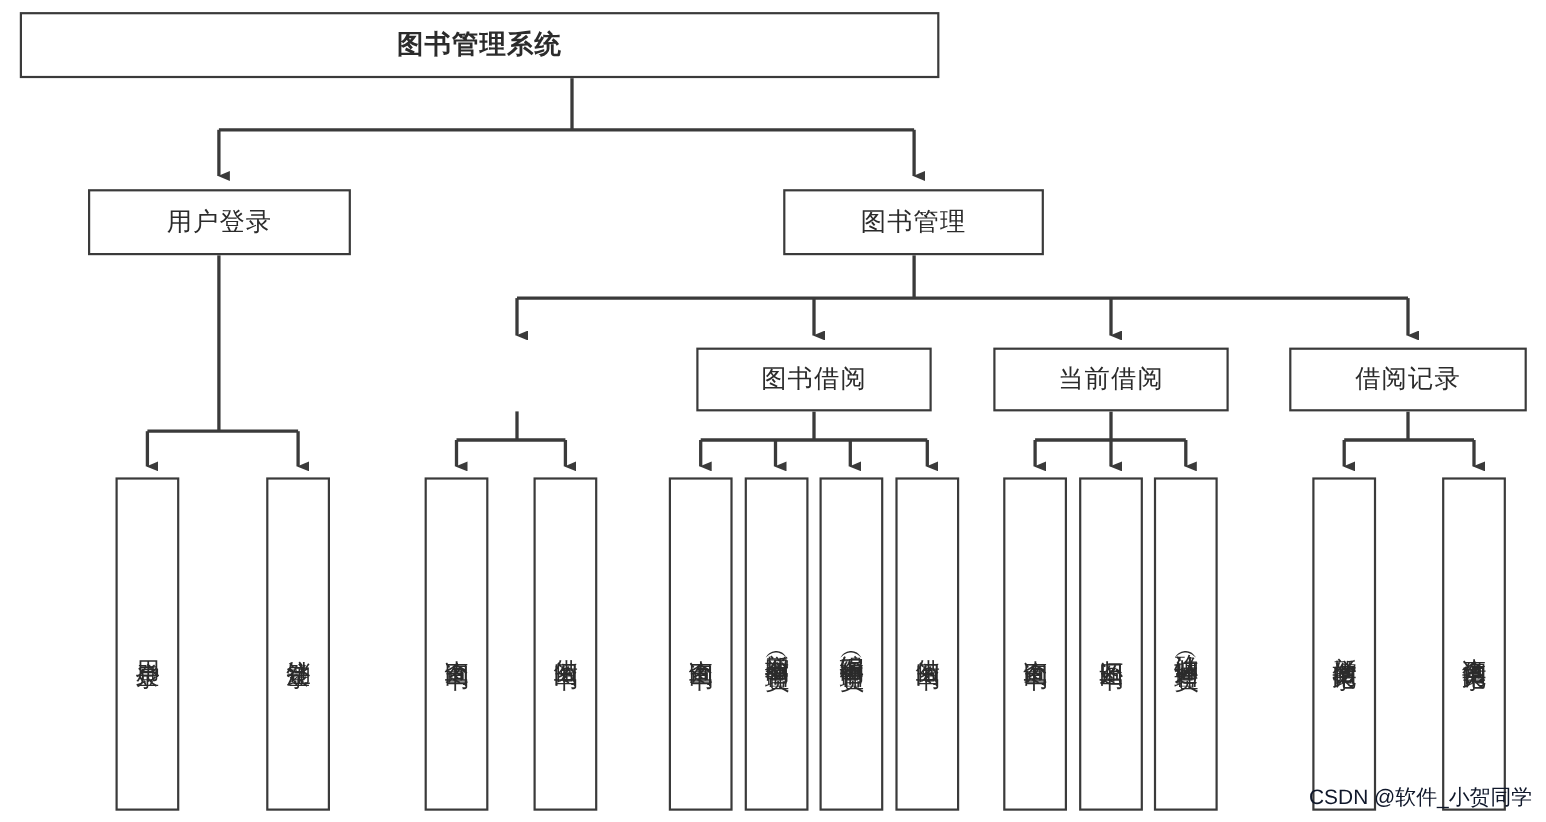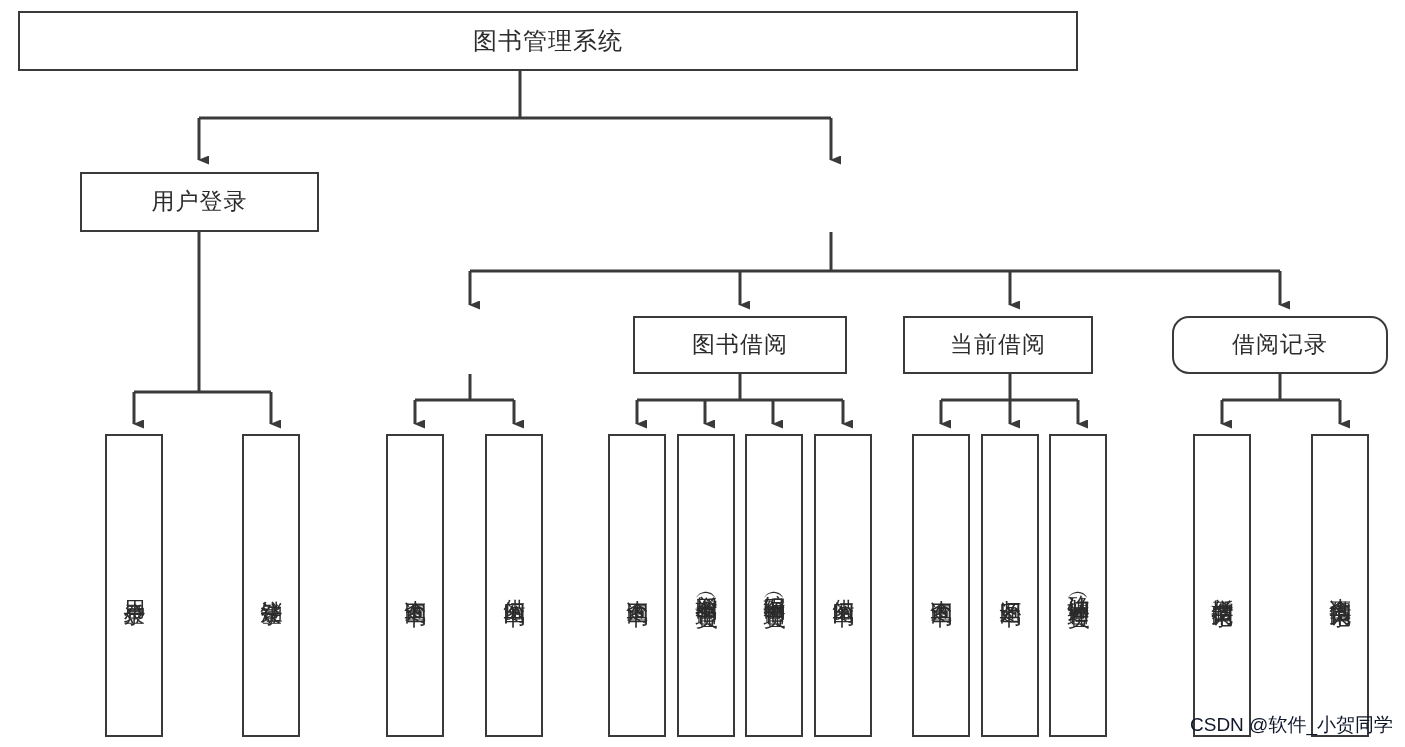--- a/index.html
+++ b/index.html
@@ -129,39 +129,42 @@
     </g>
 
     <g stroke="#3a3a3a" stroke-width="3" fill="none">
       <path d="M1280,374 L1280,400"></path>
       <path d="M1222,400 L1340,400"></path>
       <path d="M1222,400 L1222,424" marker-end="url(#arrowhead)"></path>
       <path d="M1340,400 L1340,424" marker-end="url(#arrowhead)"></path>
     </g>
   </svg>
 
-  <div class="node node-h node-root" style="left:18px; top:11px; width:1060px; height:60px;">
+  <div class="node node-h node-root" style="left:18px; top:11px; width:836px; height:60px;font-weight:bold;">
     <span>图书管理系统</span>
   </div>
 
   <div class="node node-h" style="left:80px; top:172px; width:239px; height:60px;">
     <span>用户登录</span>
   </div>
 
+  <div class="node node-h" style="left:712px; top:172px; width:237px; height:60px;">
+    <span>图书管理</span>
+  </div>
 
 
   <div class="node node-h" style="left:633px; top:316px; width:214px; height:58px;">
     <span>图书借阅</span>
   </div>
 
-  <div class="node node-h" style="left:903px; top:316px; width:190px; height:58px;">
+  <div class="node node-h" style="left:903px; top:316px; width:214px; height:58px;">
     <span>当前借阅</span>
   </div>
 
-  <div class="node node-h" style="left:1172px; top:316px; width:216px; height:58px;border-radius:17px;">
+  <div class="node node-h" style="left:1172px; top:316px; width:216px; height:58px;">
     <span>借阅记录</span>
   </div>
 
   <div class="node node-v" style="left:105px; top:434px; width:58px; height:303px;">
     <span class="vlabel">用户登录</span>
   </div>
 
   <div class="node node-v" style="left:242px; top:434px; width:58px; height:303px;">
     <span class="vlabel">注销登录</span>
   </div>

